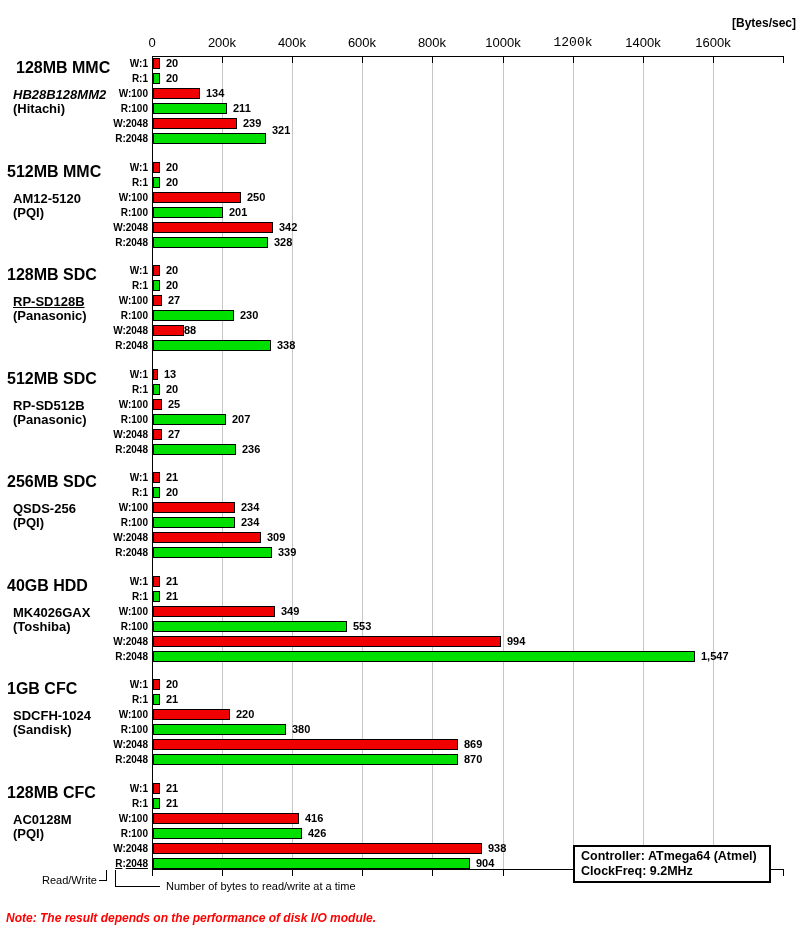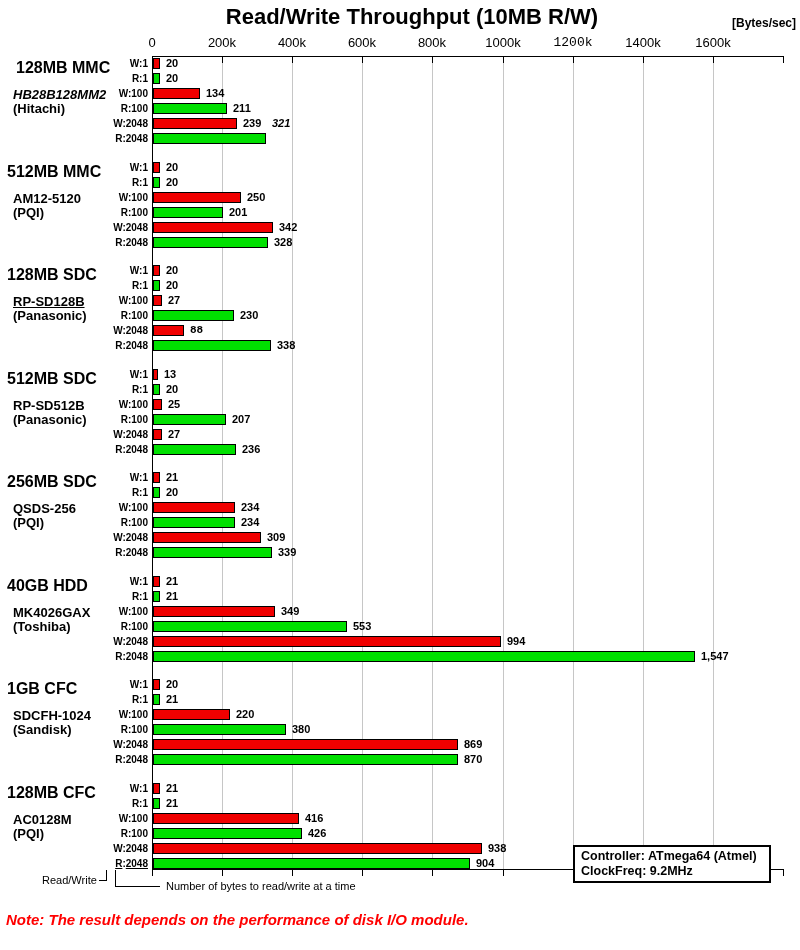--- a/index.html
+++ b/index.html
@@ -28,29 +28,28 @@
   .gmodel, .gmaker { position:absolute; font-size:13px; font-weight:bold; white-space:nowrap; }
   .callout-text { position:absolute; font-size:11px; white-space:nowrap; }
   .connector-right { position:absolute; border-right:1px solid #000; border-bottom:1px solid #000; }
   .connector-left  { position:absolute; border-left:1px solid #000; border-bottom:1px solid #000; }
   .info-box {
     position:absolute; left:573px; top:845px; width:198px; height:38px;
     border:2px solid #000; background:#fff; padding:2px 6px;
     font-size:12.5px; font-weight:bold; line-height:15px; white-space:nowrap;
   }
   .note {
-    position:absolute; left:6px; top:911px; font-size:15px; font-weight:bold;
+    position:absolute; left:6px; top:911px; font-size:12px; font-weight:bold;
     font-style:italic; white-space:nowrap;text-align:right;
   }
 </style>
 </head>
 <body>
 
 <div id="page">
-  <div class="title">Read/Write Throughput (10MB R/W)</div>
   <div class="unit">[Bytes/sec]</div>
 
   <div id="chart">
       <div class="tick" style="left: 152px; top: 869px;"></div>
       <div class="ticklabel" style="left: 117px; top: 35px; width: 70px;">0</div>
       <div class="gridline" style="left: 222px; top: 56px; height: 813px; border-left-color: rgb(198, 198, 198);"></div>
       <div class="tick" style="left: 222px; top: 56px;"></div>
       <div class="tick" style="left: 222px; top: 869px;"></div>
       <div class="ticklabel" style="left: 187px; top: 35px; width: 70px;">200k</div>
       <div class="gridline" style="left: 292px; top: 56px; height: 813px; border-left-color: rgb(198, 198, 198);"></div>
@@ -99,21 +98,21 @@
       <div class="bar" style="left: 153px; top: 88px; width: 47px; height: 11px; background: rgb(240, 0, 0);"></div>
       <div class="vallabel" style="left: 206px; top: 87px;">134</div>
       <div class="rowlabel" style="left: 70px; top: 103px; width: 78px;">R:100</div>
       <div class="bar" style="left: 153px; top: 103px; width: 74px; height: 11px; background: rgb(0, 224, 0);"></div>
       <div class="vallabel" style="left: 233px; top: 102px;">211</div>
       <div class="rowlabel" style="left: 70px; top: 118px; width: 78px;">W:2048</div>
       <div class="bar" style="left: 153px; top: 118px; width: 84px; height: 11px; background: rgb(240, 0, 0);"></div>
       <div class="vallabel" style="left: 243px; top: 117px;">239</div>
       <div class="rowlabel" style="left: 70px; top: 133px; width: 78px;">R:2048</div>
       <div class="bar" style="left: 153px; top: 133px; width: 113px; height: 11px; background: rgb(0, 224, 0);"></div>
-      <div class="vallabel" style="left: 272px; top: 117px; font-style: italic;">321</div>
+      <div class="vallabel" style="left: 272px; top: 124px;">321</div>
       <div class="gtitle" style="left: 7px; top: 163px;">512MB MMC</div>
       <div class="gmodel" style="left: 13px; top: 191px;">AM12-5120</div>
       <div class="gmaker" style="left: 13px; top: 205px;">(PQI)</div>
       <div class="rowlabel" style="left: 70px; top: 162px; width: 78px;">W:1</div>
       <div class="bar" style="left: 153px; top: 162px; width: 7px; height: 11px; background: rgb(240, 0, 0);"></div>
       <div class="vallabel" style="left: 166px; top: 161px;">20</div>
       <div class="rowlabel" style="left: 70px; top: 177px; width: 78px;">R:1</div>
       <div class="bar" style="left: 153px; top: 177px; width: 7px; height: 11px; background: rgb(0, 224, 0);"></div>
       <div class="vallabel" style="left: 166px; top: 176px;">20</div>
       <div class="rowlabel" style="left: 70px; top: 192px; width: 78px;">W:100</div>
@@ -138,21 +137,21 @@
       <div class="bar" style="left: 153px; top: 280px; width: 7px; height: 11px; background: rgb(0, 224, 0);"></div>
       <div class="vallabel" style="left: 166px; top: 279px;">20</div>
       <div class="rowlabel" style="left: 70px; top: 295px; width: 78px;">W:100</div>
       <div class="bar" style="left: 153px; top: 295px; width: 9px; height: 11px; background: rgb(240, 0, 0);"></div>
       <div class="vallabel" style="left: 168px; top: 294px;">27</div>
       <div class="rowlabel" style="left: 70px; top: 310px; width: 78px;">R:100</div>
       <div class="bar" style="left: 153px; top: 310px; width: 81px; height: 11px; background: rgb(0, 224, 0);"></div>
       <div class="vallabel" style="left: 240px; top: 309px;">230</div>
       <div class="rowlabel" style="left: 70px; top: 325px; width: 78px;">W:2048</div>
       <div class="bar" style="left: 153px; top: 325px; width: 31px; height: 11px; background: rgb(240, 0, 0);"></div>
-      <div class="vallabel" style="left: 190px; top: 324px; font-family: Liberation Mono, monospace;">88</div>
+      <div class="vallabel" style="left: 184px; top: 324px;">88</div>
       <div class="rowlabel" style="left: 70px; top: 340px; width: 78px;">R:2048</div>
       <div class="bar" style="left: 153px; top: 340px; width: 118px; height: 11px; background: rgb(0, 224, 0);"></div>
       <div class="vallabel" style="left: 277px; top: 339px;">338</div>
       <div class="gtitle" style="left: 7px; top: 370px;">512MB SDC</div>
       <div class="gmodel" style="left: 13px; top: 398px;">RP-SD512B</div>
       <div class="gmaker" style="left: 13px; top: 412px;">(Panasonic)</div>
       <div class="rowlabel" style="left: 70px; top: 369px; width: 78px;">W:1</div>
       <div class="bar" style="left: 153px; top: 369px; width: 5px; height: 11px; background: rgb(240, 0, 0);"></div>
       <div class="vallabel" style="left: 164px; top: 368px;">13</div>
       <div class="rowlabel" style="left: 70px; top: 384px; width: 78px;">R:1</div>

